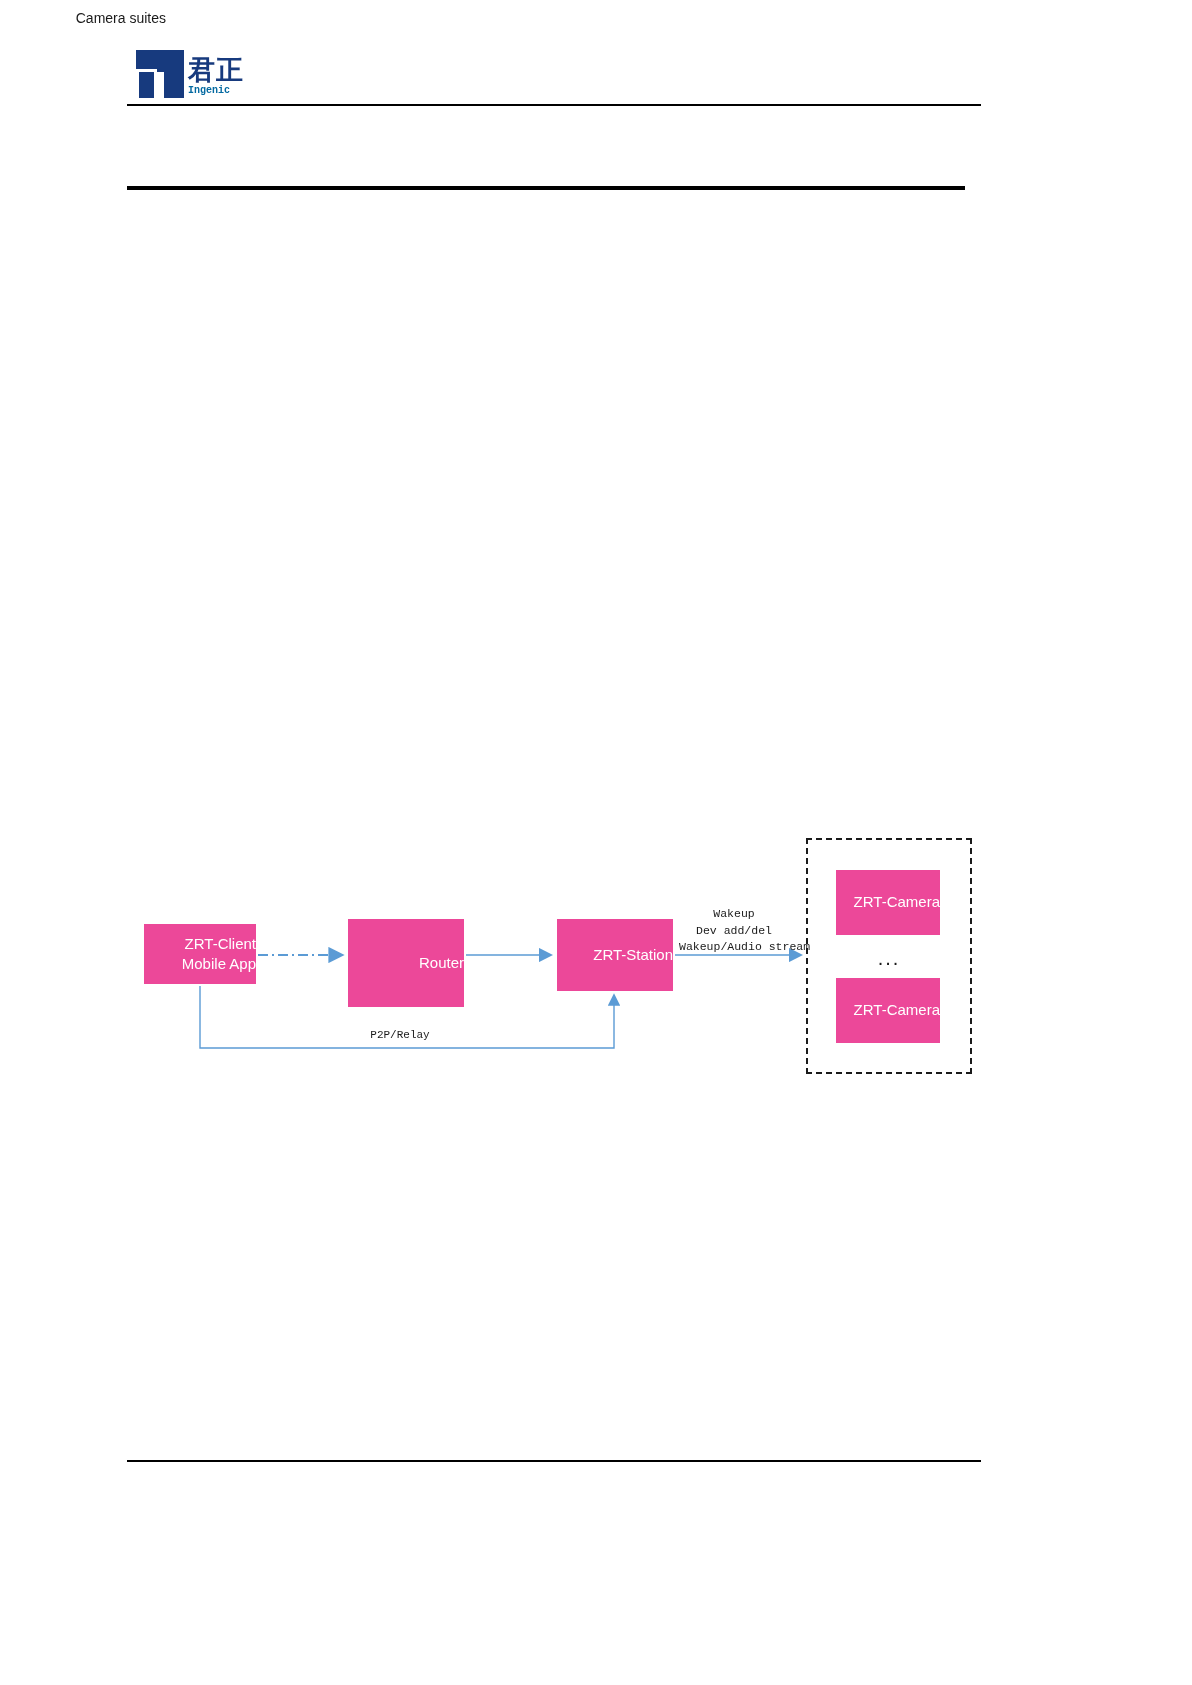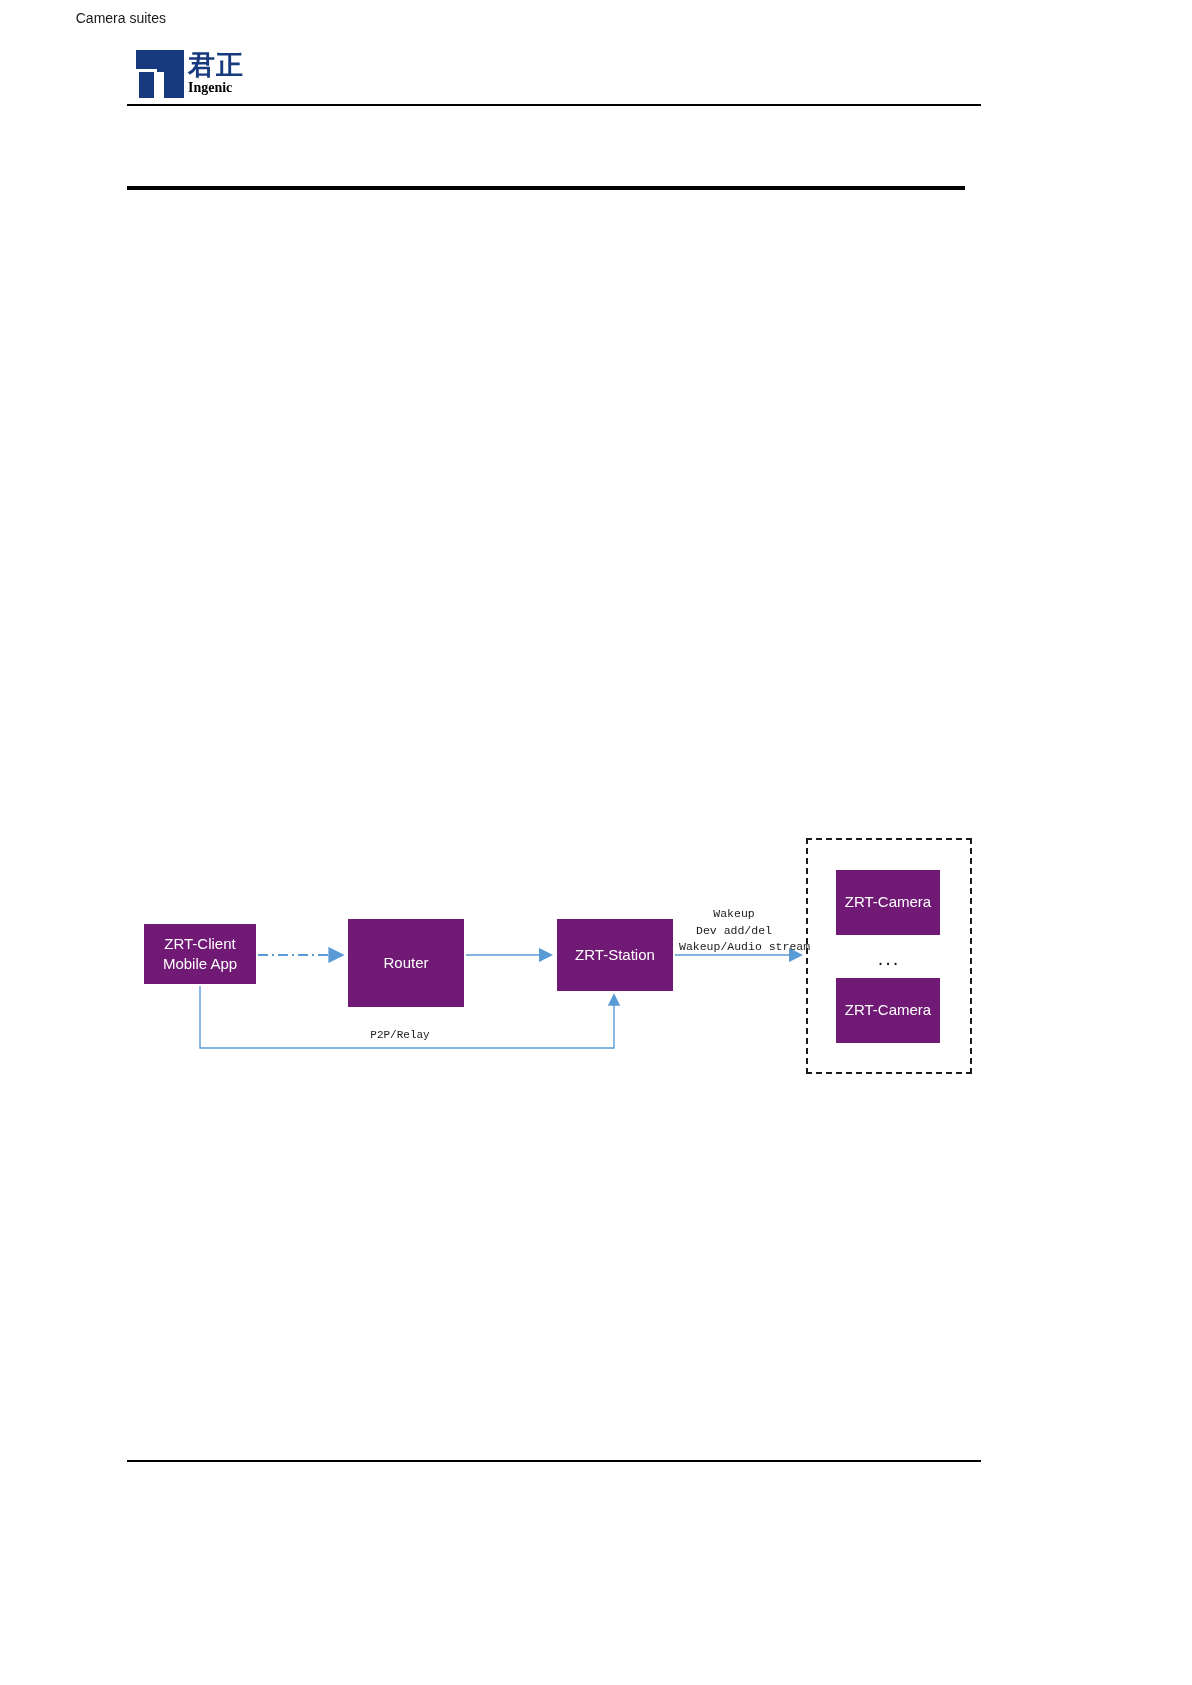--- a/index.html
+++ b/index.html
@@ -72,24 +72,24 @@
   .logo-cn {
     font-family: "DejaVu Sans", sans-serif;
     font-size: 27px;
     font-weight: bold;
     color: #173a7e;
     letter-spacing: 1px;
     display: block;
     line-height: 1.05;
   }
   .logo-en {
-    font-family: Liberation Serif, serif;
-    font-size: 14px;
+    font-family: Liberation Mono, monospace;
+    font-size: 10px;
     font-weight: bold;
-    color: #000000;
+    color: #0369a1;
     display: block;
     line-height: 1.2;
     margin-top: 1px;
   }
 
   .rule {
     position: absolute;
     background: #000000;
   }
   .rule-header {
@@ -115,27 +115,27 @@
   .diagram {
     position: absolute;
     left: 0;
     top: 0;
     width: 1192px;
     height: 1685px;
     pointer-events: none;
   }
   .node {
     position: absolute;
-    background: #701a75;
+    background: #ec4899;
     color: #ffffff;
     font-family: "Liberation Sans", sans-serif;
     font-size: 15px;
     display: flex;
     flex-direction: column;
-    align-items: center;
+    align-items: flex-end;
     justify-content: center;
     text-align: center;
     line-height: 1.35;
     box-sizing: border-box;
   }
   .node-client {
     left: 144px; top: 924px; width: 112px; height: 60px;
   }
   .node-router {
     left: 348px; top: 919px; width: 116px; height: 88px;

